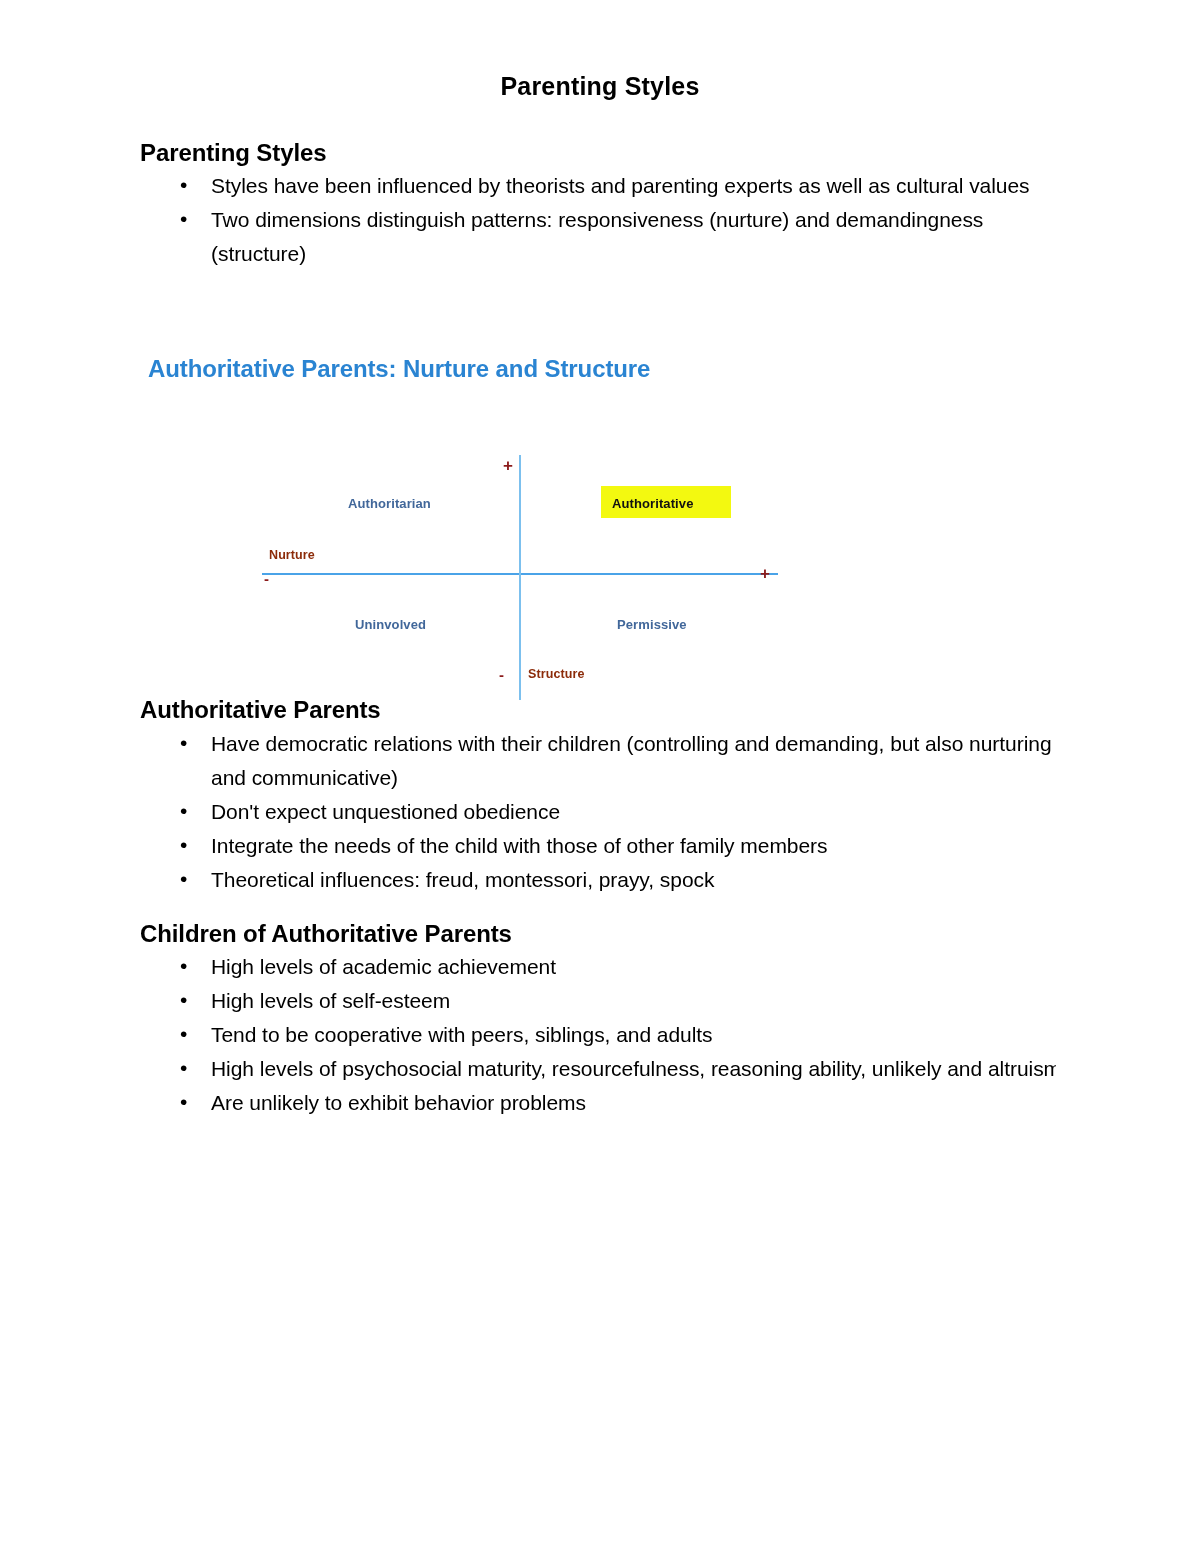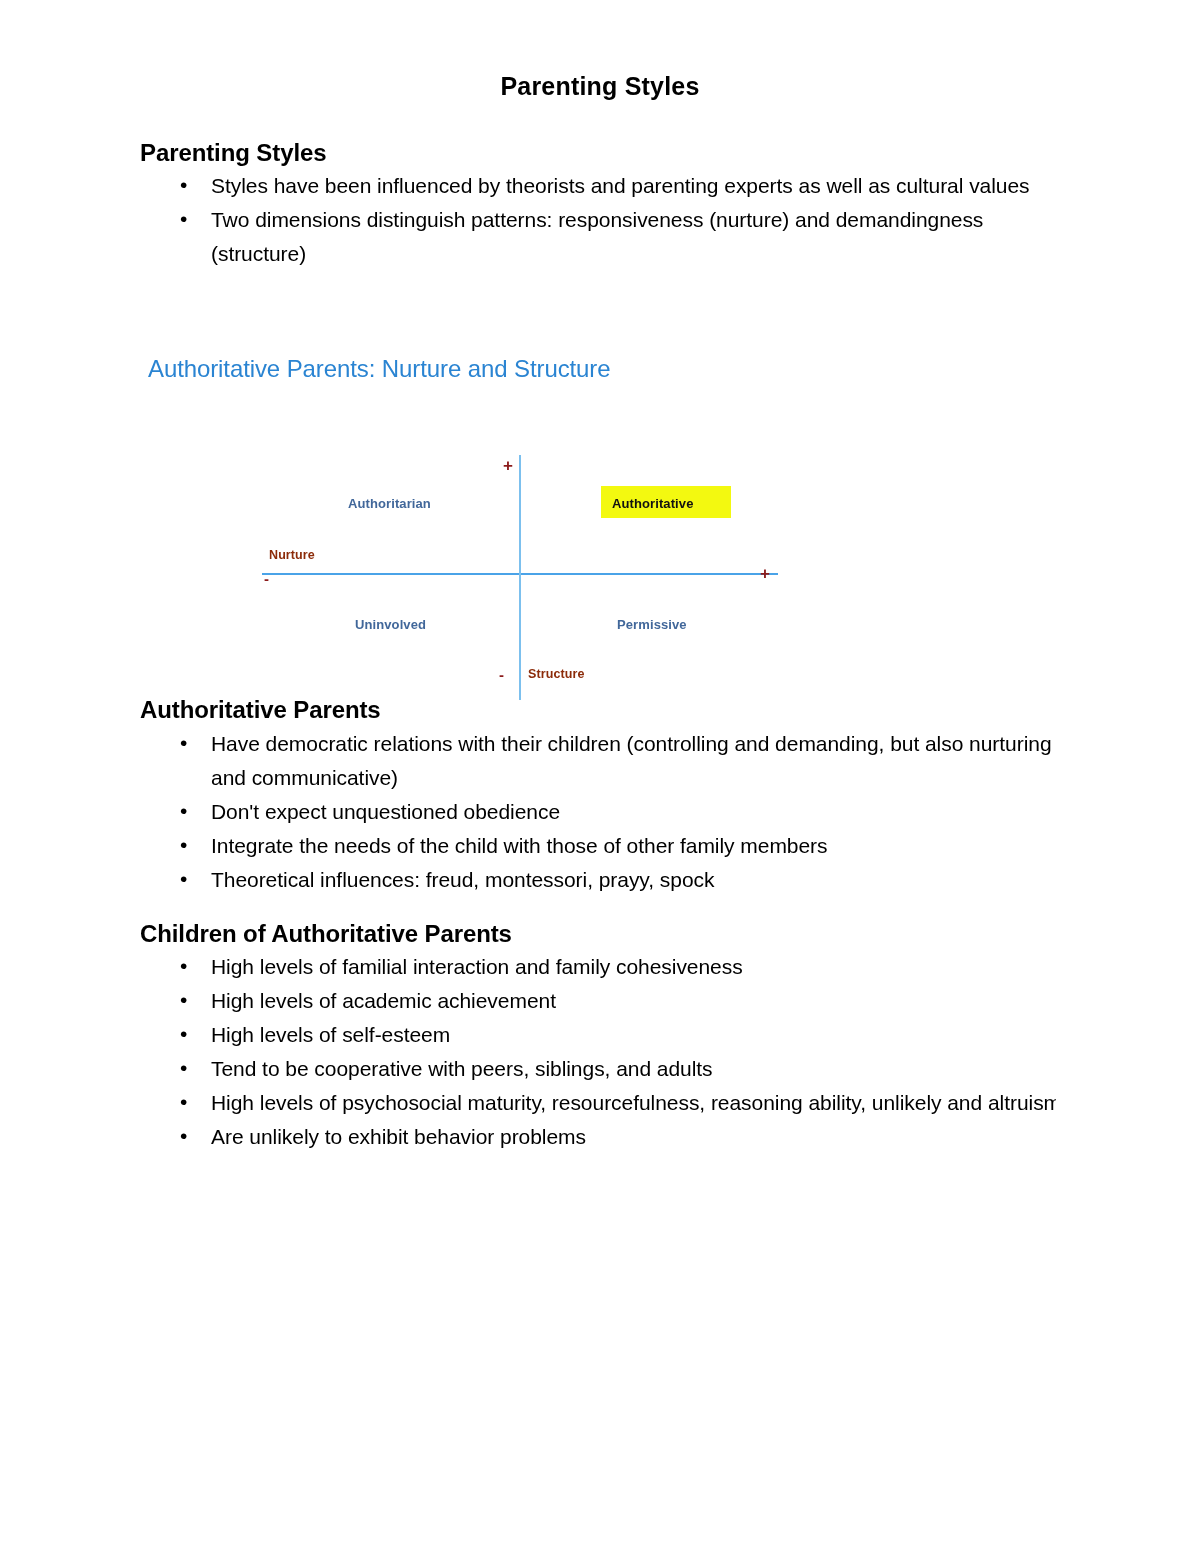--- a/index.html
+++ b/index.html
@@ -76,21 +76,21 @@
     line-height: 34px;
   }
   .gap-before-children { height: 22px; }
 
   
   .slide-heading {
     position: absolute;
     left: 148px;
     top: 355px;
     font-size: 24px;
-    font-weight: normal;
+    font-weight: bold;
     color: #2a84d2;
     letter-spacing: -0.1px;
     white-space: nowrap;
   }
 
   
   .quad {
     position: absolute;
     left: 255px;
     top: 445px;
@@ -190,21 +190,20 @@
       <li>Have democratic relations with their children (controlling and demanding, but also nurturing and communicative)</li>
       <li>Don't expect unquestioned obedience</li>
       <li>Integrate the needs of the child with those of other family members</li>
       <li>Theoretical influences: freud, montessori, prayy, spock</li>
     </ul>
 
     <div class="gap-before-children"></div>
 
     <h2 class="sec-heading">Children of Authoritative Parents</h2>
     <ul class="bullets tight">
-      <li>High levels of familial interaction and family cohesiveness</li>
       <li>High levels of academic achievement</li>
       <li>High levels of self-esteem</li>
       <li>Tend to be cooperative with peers, siblings, and adults</li>
       <li>High levels of psychosocial maturity, resourcefulness, reasoning ability, unlikely and altruism</li>
       <li>Are unlikely to exhibit behavior problems</li>
     </ul>
 
   </div>
 
   <div class="slide-heading">Authoritative Parents: Nurture and Structure</div>

